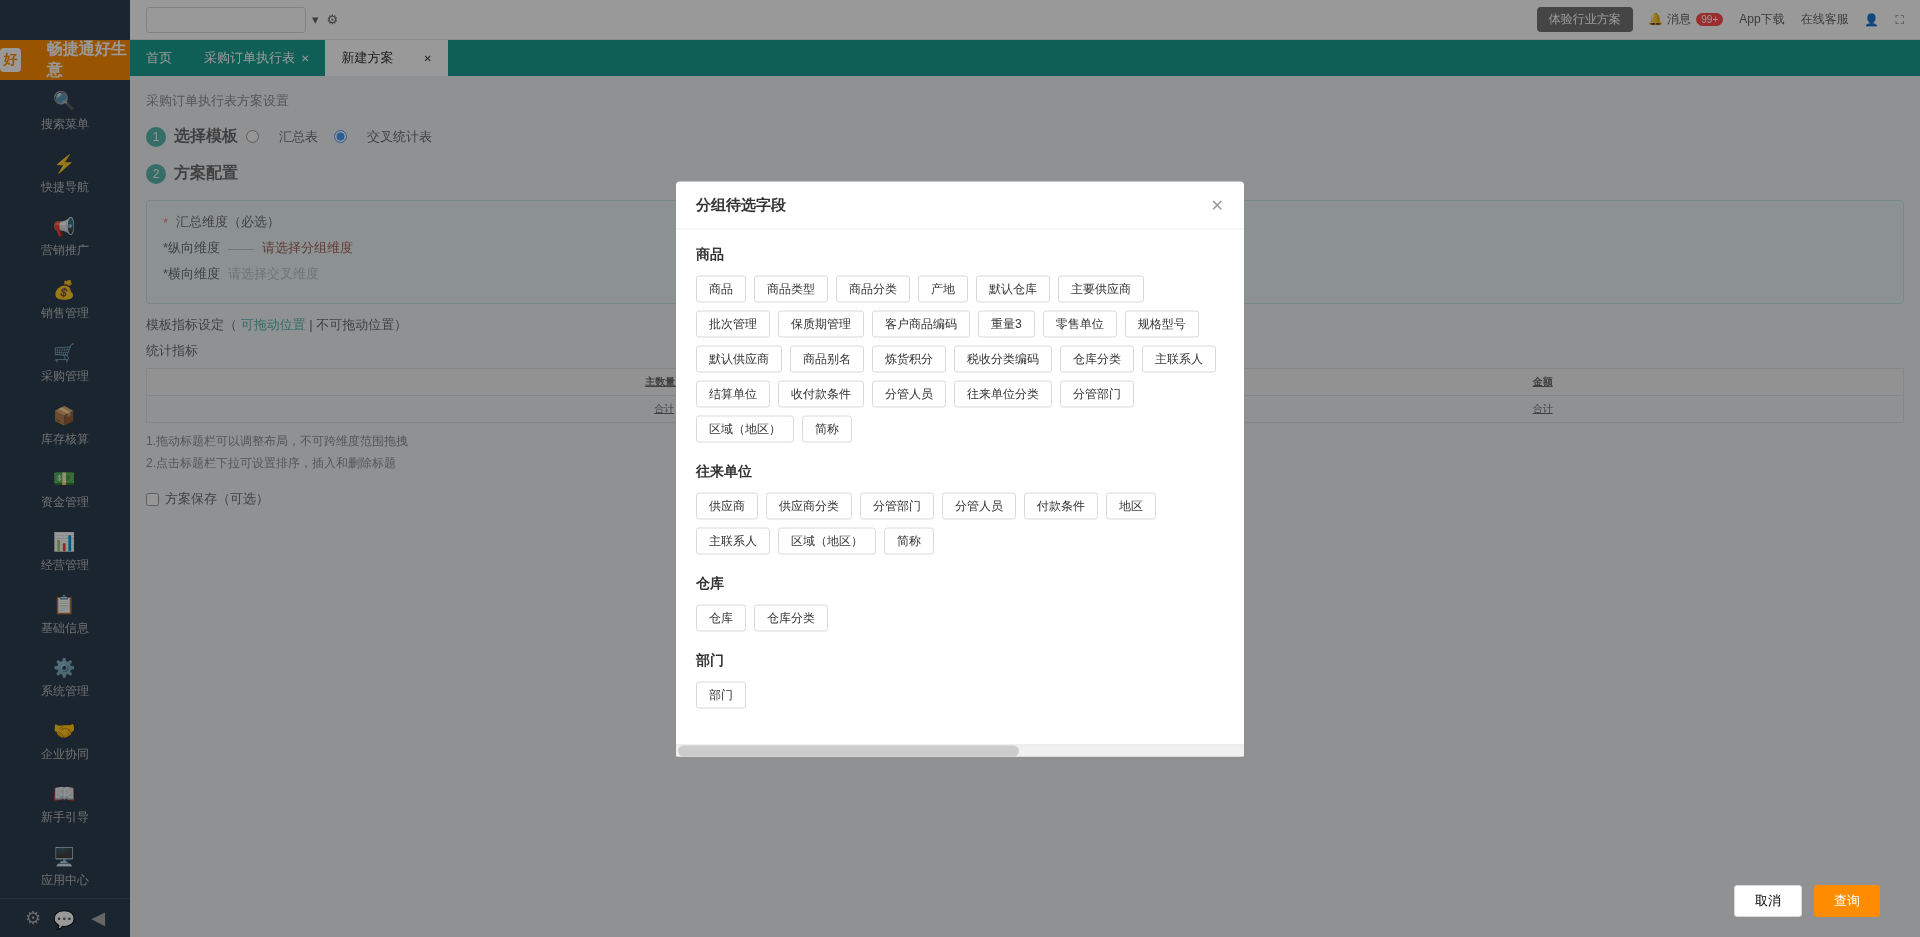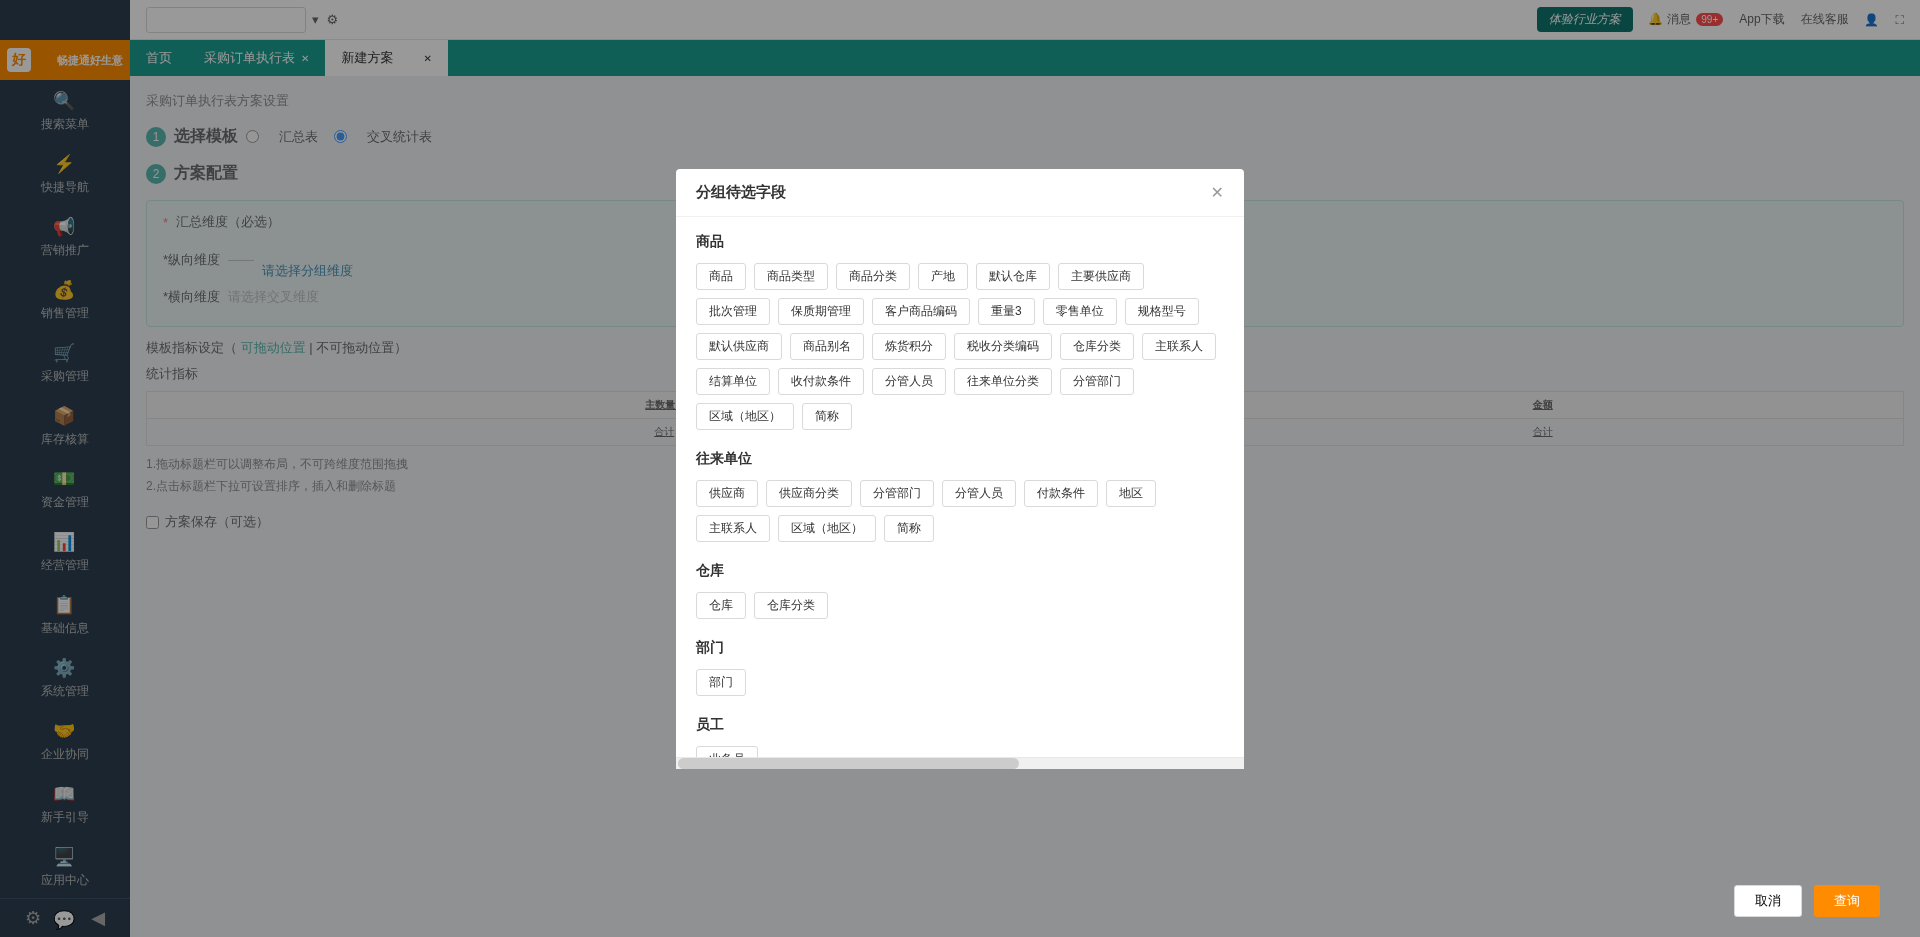--- a/index.html
+++ b/index.html
@@ -11,29 +11,28 @@
       background: #fff;
       display: flex;
       align-items: center;
       padding: 0 16px;
       border-bottom: 1px solid #e8e8e8;
       position: fixed;
       top: 0; left: 0; right: 0;
       z-index: 100;
     }
     .header-btn {
-      background: #0f766e;
+      background: #737373;
       color: #fff;
       border: none;
       border-radius: 4px;
       padding: 4px 12px;
       font-size: 12px;
       cursor: pointer;
       margin-right: 16px;
-      font-style: italic;
     }
     .header-right {
       display: flex;
       align-items: center;
       gap: 16px;
       font-size: 12px;
       color: #666;
     }
     .badge {
       background: #ff4d4f;
@@ -286,21 +285,21 @@
       gap: 6px;
       font-size: 13px;
     }
   </style>
 </head>
 <body>
 
 <div class="sidebar">
   <div style="height:40px; display:flex; align-items:center; justify-content:center; background:#ff8c00; color:#fff; font-weight:bold; font-size:13px; cursor:pointer;">
     <span style="background:#fff; color:#ff8c00; border-radius:4px; width:24px; height:24px; display:flex; align-items:center; justify-content:center; margin-right:6px; font-size:14px;">好</span>
-    <span style="font-size:11px;padding-left:20px;">畅捷通好生意</span>
+    <span style="font-size:16px;padding-left:20px;">畅捷通好生意</span>
   </div>
   <div id="sidebar-items-container">
       <div class="sidebar-item">
         <span class="si-icon">🔍</span>
         <span>搜索菜单</span>
       </div>
       <div class="sidebar-item">
         <span class="si-icon">⚡</span>
         <span>快捷导航</span>
       </div>
@@ -416,21 +415,21 @@
     <div class="step-label">方案配置</div>
   </div>
   <div class="config-section">
     <div class="config-row">
       <span class="required-star">*</span>
       <span>汇总维度（必选）</span>
     </div>
     <div class="config-row">
       <span>*纵向维度</span>
       <span style="color:#aaa;">——</span>
-      <span style="color:#0369a1; cursor:pointer;margin-top:23px;">请选择分组维度</span>
+      <span style="color:#7f1d1d; cursor:pointer;">请选择分组维度</span>
     </div>
     <div class="config-row">
       <span>*横向维度</span>
       <span style="color:#aaa; cursor:pointer;">请选择交叉维度</span>
     </div>
   </div>
   <div style="font-size:13px; margin-bottom:8px;">
     模板指标设定（ <span style="color:#1a9e8f; cursor:pointer;text-align:right;">可拖动位置</span> <span>|</span> <span style="cursor:pointer;">不可拖动位置</span>）
   </div>
   <div style="margin-bottom:8px;">统计指标</div>
@@ -518,26 +517,20 @@
           <span class="field-tag">仓库</span>
           <span class="field-tag">仓库分类</span>
         </div>
       </div>
       <div class="field-section">
         <div class="section-title">部门</div>
         <div class="field-tags">
           <span class="field-tag">部门</span>
         </div>
       </div>
-      <div class="field-section">
-        <div class="section-title">员工</div>
-        <div class="field-tags">
-          <span class="field-tag">业务员</span>
-        </div>
-      </div>
     </div>
   <div class="modal-hscroll">
     <div style="height:100%; width:60%; background:#ccc; border-radius:6px; margin-left:2px;"></div>
   </div>
 </div>
 
 <div style="position:fixed; bottom:20px; right:40px; display:flex; gap:12px; z-index:202;">
   <button class="btn-cancel">取消</button>
   <button class="btn-confirm">查询</button>
 </div>

